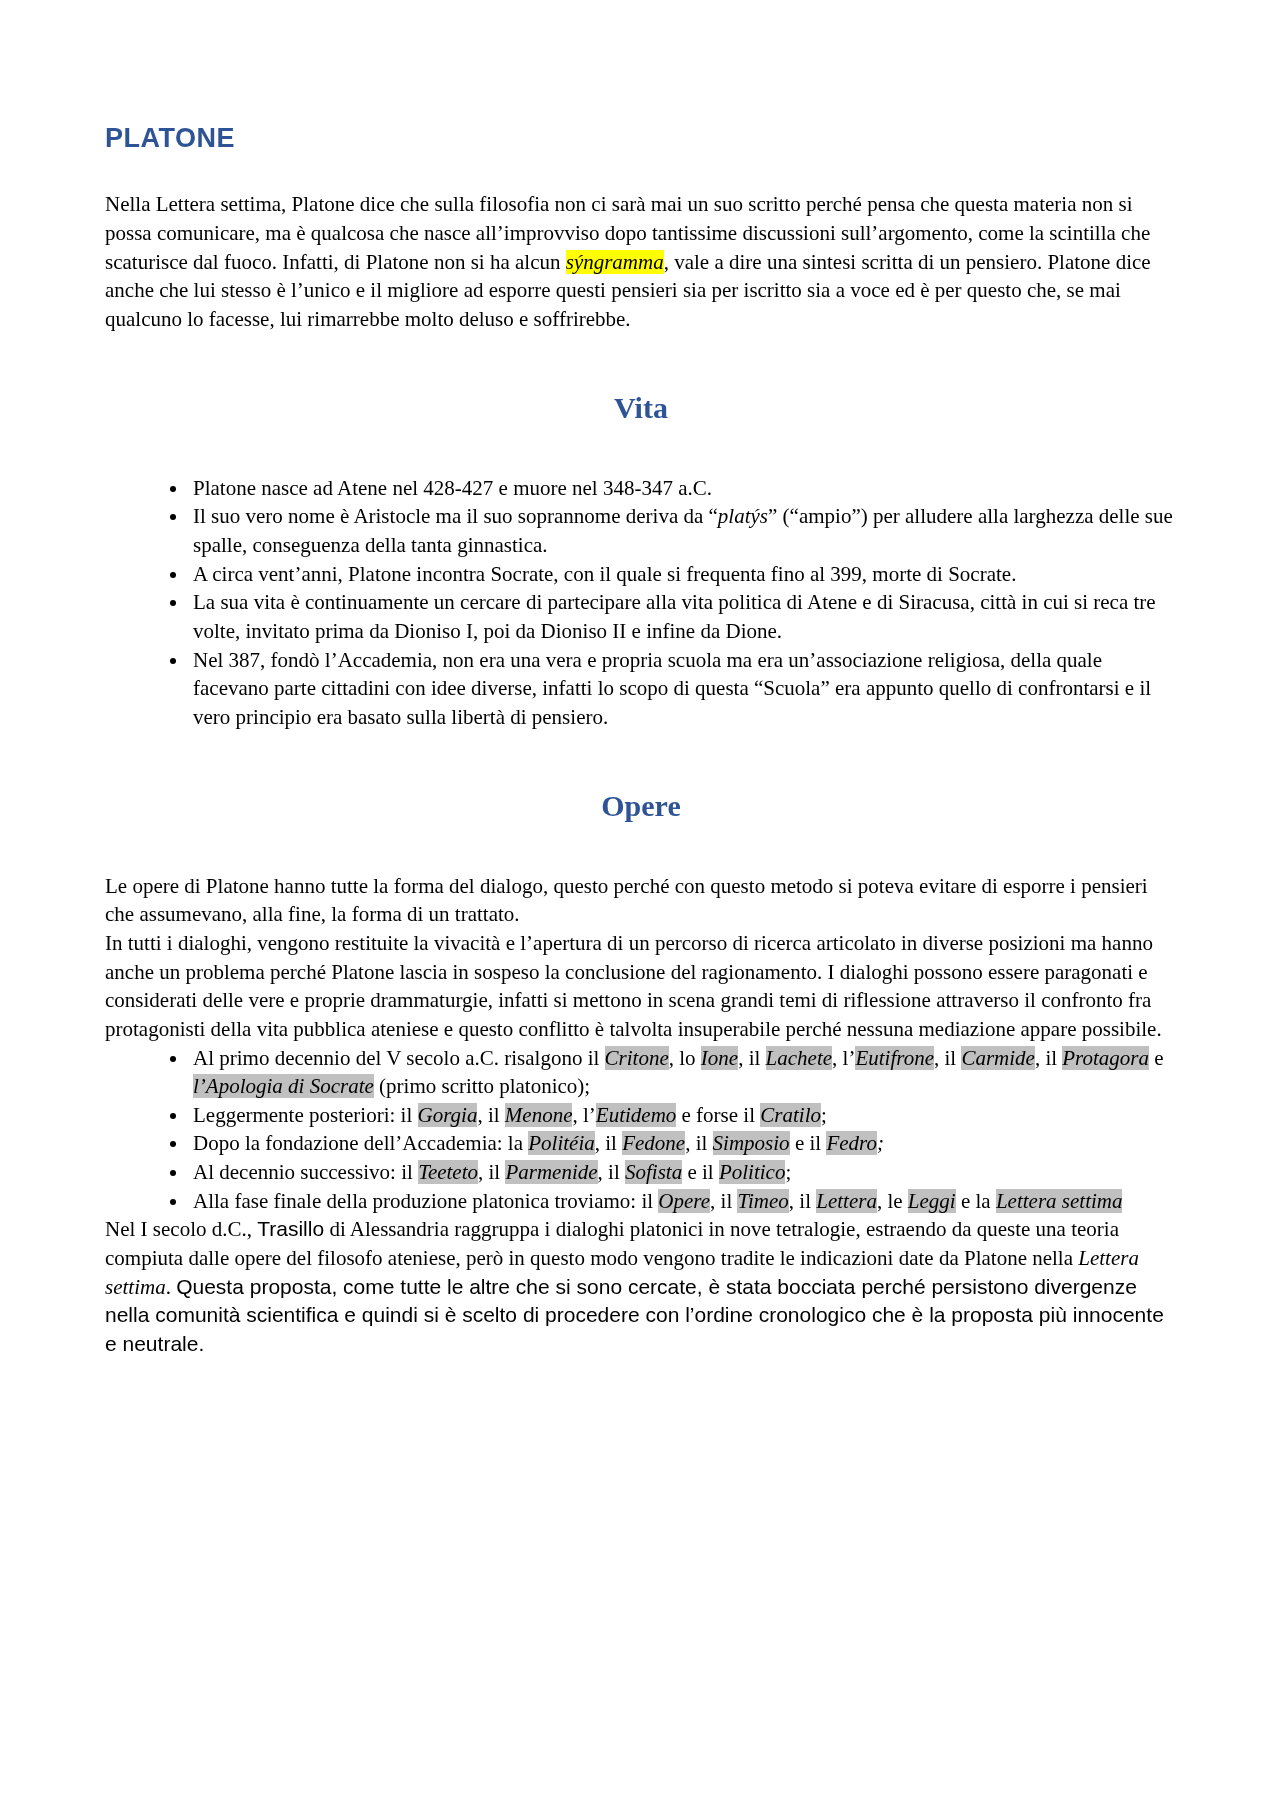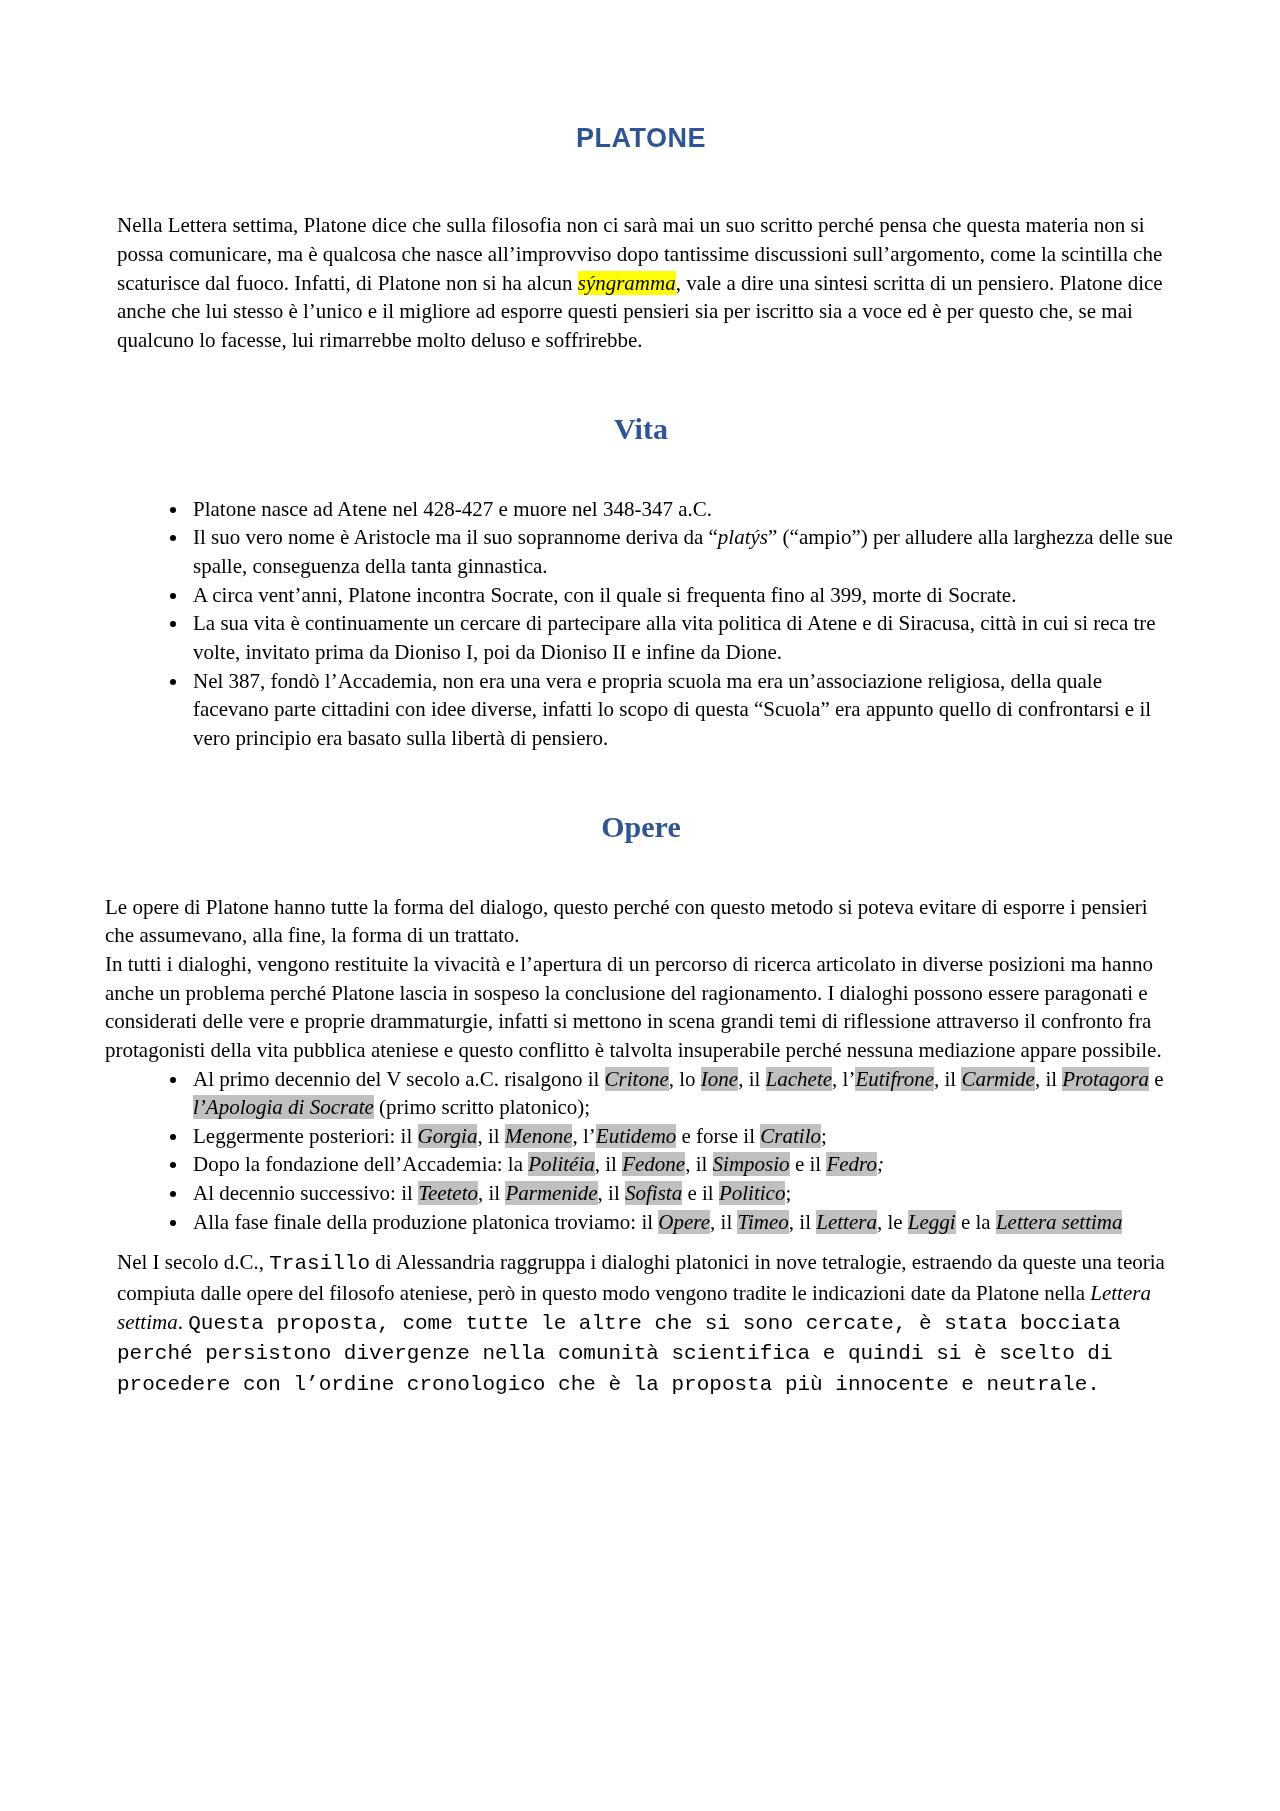--- a/index.html
+++ b/index.html
@@ -19,49 +19,49 @@
     font-size:21px;
     line-height:1.365;
     color:#000000;
   }
   .title{
     font-family:"Liberation Sans", sans-serif;
     font-weight:700;
     font-size:27px;
     letter-spacing:0.5px;
     color:var(--accent);
-    text-align:center;
-    margin:0 0 57px 0;
+    text-align:left;
+    margin:0 0 36px 0;
     line-height:1.2;
   }
   .heading{
     font-family:Liberation Serif, serif;
     font-weight:700;
     font-size:30px;
     color:var(--accent);
     text-align:center;
     margin:56px 0 48px 0;
     line-height:1.2;
   }
-  p.body-p{margin:12px;}
+  p.body-p{margin:0;}
   .para-block p{margin:0;}
   ul.bullets{
     margin:0;
     padding-left:68px;
     list-style:disc;
   }
   ul.bullets li{
     padding-left:4px;
     margin-left:16px;
   }
   .closing{margin-top:42px;}
   .i{font-style:italic;}
   .hy{background-color:var(--hl-yellow);}
   .hg{background-color:var(--hl-gray);}
-  .sans{font-family:Liberation Mono, monospace;}
+  .sans{font-family:Liberation Sans, sans-serif;}
 </style>
 </head>
 <body>
 
 <div class="page">
 
   <h1 class="title">PLATONE</h1>
 
   <p class="body-p"><span>Nella Lettera settima, Platone dice che sulla filosofia non ci sarà mai un suo scritto perché pensa che questa materia non si possa comunicare, ma è qualcosa che nasce all’improvviso dopo tantissime discussioni sull’argomento, come la scintilla che scaturisce dal fuoco. Infatti, di Platone non si ha alcun </span><span class="i hy">sýngramma</span><span>, vale a dire una sintesi scritta di un pensiero. Platone dice anche che lui stesso è l’unico e il migliore ad esporre questi pensieri sia per iscritto sia a voce ed è per questo che, se mai qualcuno lo facesse, lui rimarrebbe molto deluso e soffrirebbe.</span></p>
 

